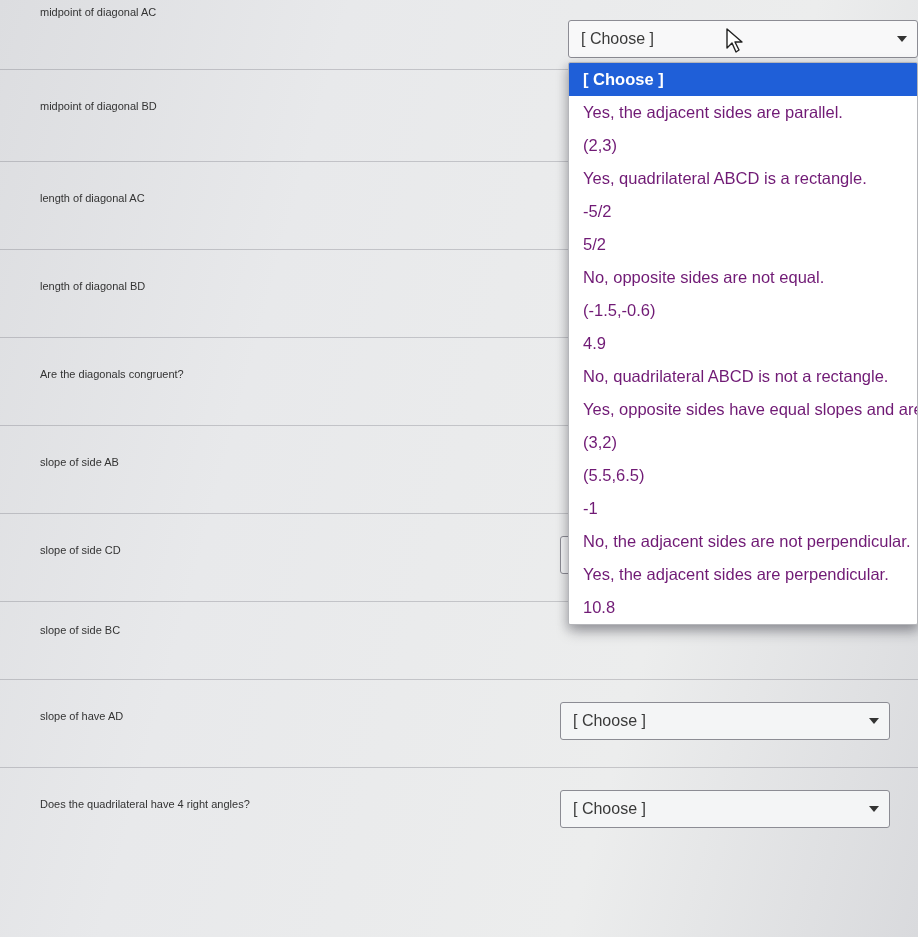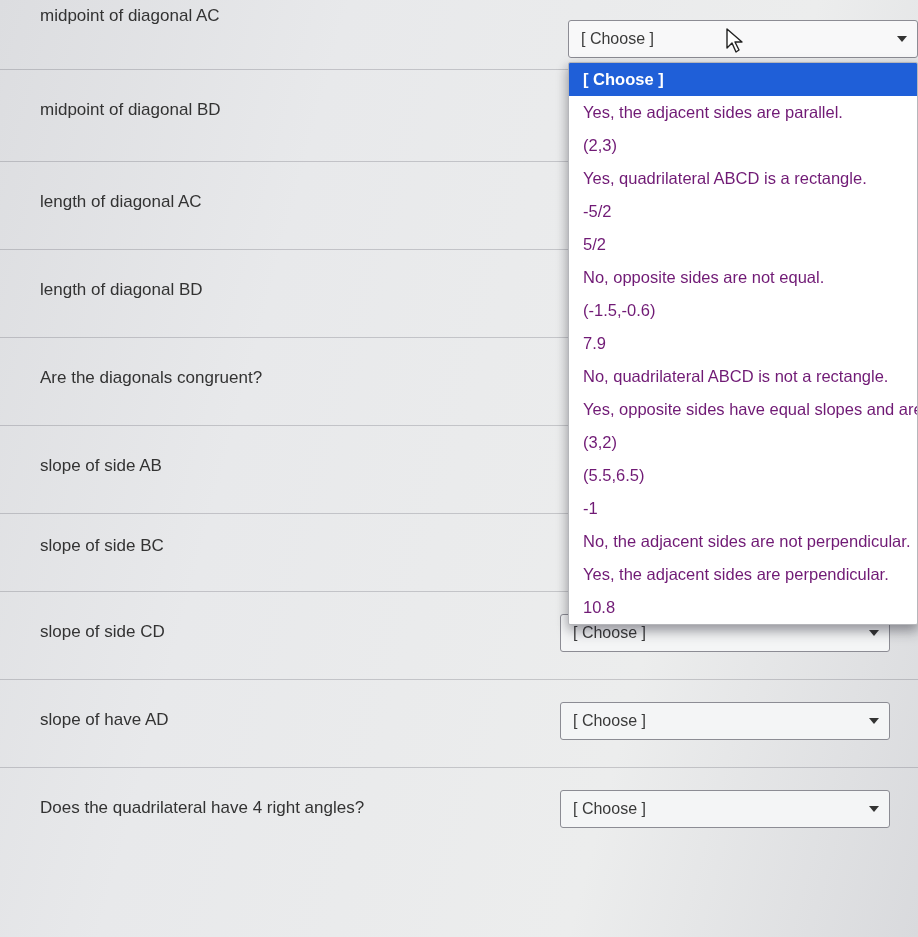--- a/index.html
+++ b/index.html
@@ -18,21 +18,21 @@
     align-items: flex-start;
     border-bottom: 1px solid rgba(80,80,90,0.25);
     min-height: 88px;
     padding: 0;
   }
   .row:last-child { border-bottom: none; }
   .qlabel {
     flex: 0 0 560px;
     padding: 30px 0 0 40px;
     color: #333;
-    font-size: 17px;
+    font-size: 11px;
   }
   .row.short { min-height: 78px; }
   .row.tall  { min-height: 92px; }
   .selcell {
     flex: 1;
     padding: 22px 10px 0 0;
   }
   .select-box {
     width: 330px;
     height: 38px;
@@ -140,33 +140,33 @@
   <div class="row">
     <div class="qlabel">Are the diagonals congruent?</div>
     <div class="selcell"></div>
   </div>
 
   <div class="row">
     <div class="qlabel">slope of side AB</div>
     <div class="selcell"></div>
   </div>
 
-  <div class="row short">
-    <div class="qlabel" style="padding-top:22px;">slope of side BC</div>
-    <div class="selcell"></div>
-  </div>
-
   <div class="row">
     <div class="qlabel">slope of side CD</div>
     <div class="selcell">
       <div class="select-box">
         <span>[ Choose ]</span>
         <span class="caret"></span>
       </div>
     </div>
+  </div>
+
+  <div class="row short">
+    <div class="qlabel" style="padding-top:22px;">slope of side BC</div>
+    <div class="selcell"></div>
   </div>
 
   <div class="row">
     <div class="qlabel">slope of have AD</div>
     <div class="selcell">
       <div class="select-box">
         <span>[ Choose ]</span>
         <span class="caret"></span>
       </div>
     </div>
@@ -193,21 +193,21 @@
 
 <div class="dropdown-panel" id="dropdown-panel">
     <div class="opt selected">[ Choose ]</div>
     <div class="opt">Yes, the adjacent sides are parallel.</div>
     <div class="opt">(2,3)</div>
     <div class="opt">Yes, quadrilateral ABCD is a rectangle.</div>
     <div class="opt">-5/2</div>
     <div class="opt">5/2</div>
     <div class="opt">No, opposite sides are not equal.</div>
     <div class="opt">(-1.5,-0.6)</div>
-    <div class="opt">7.9</div>
+    <div class="opt">4.9</div>
     <div class="opt">No, quadrilateral ABCD is not a rectangle.</div>
     <div class="opt">Yes, opposite sides have equal slopes and are pa</div>
     <div class="opt">(3,2)</div>
     <div class="opt">(5.5,6.5)</div>
     <div class="opt">-1</div>
     <div class="opt">No, the adjacent sides are not perpendicular.</div>
     <div class="opt">Yes, the adjacent sides are perpendicular.</div>
     <div class="opt">10.8</div>
   </div>
 

